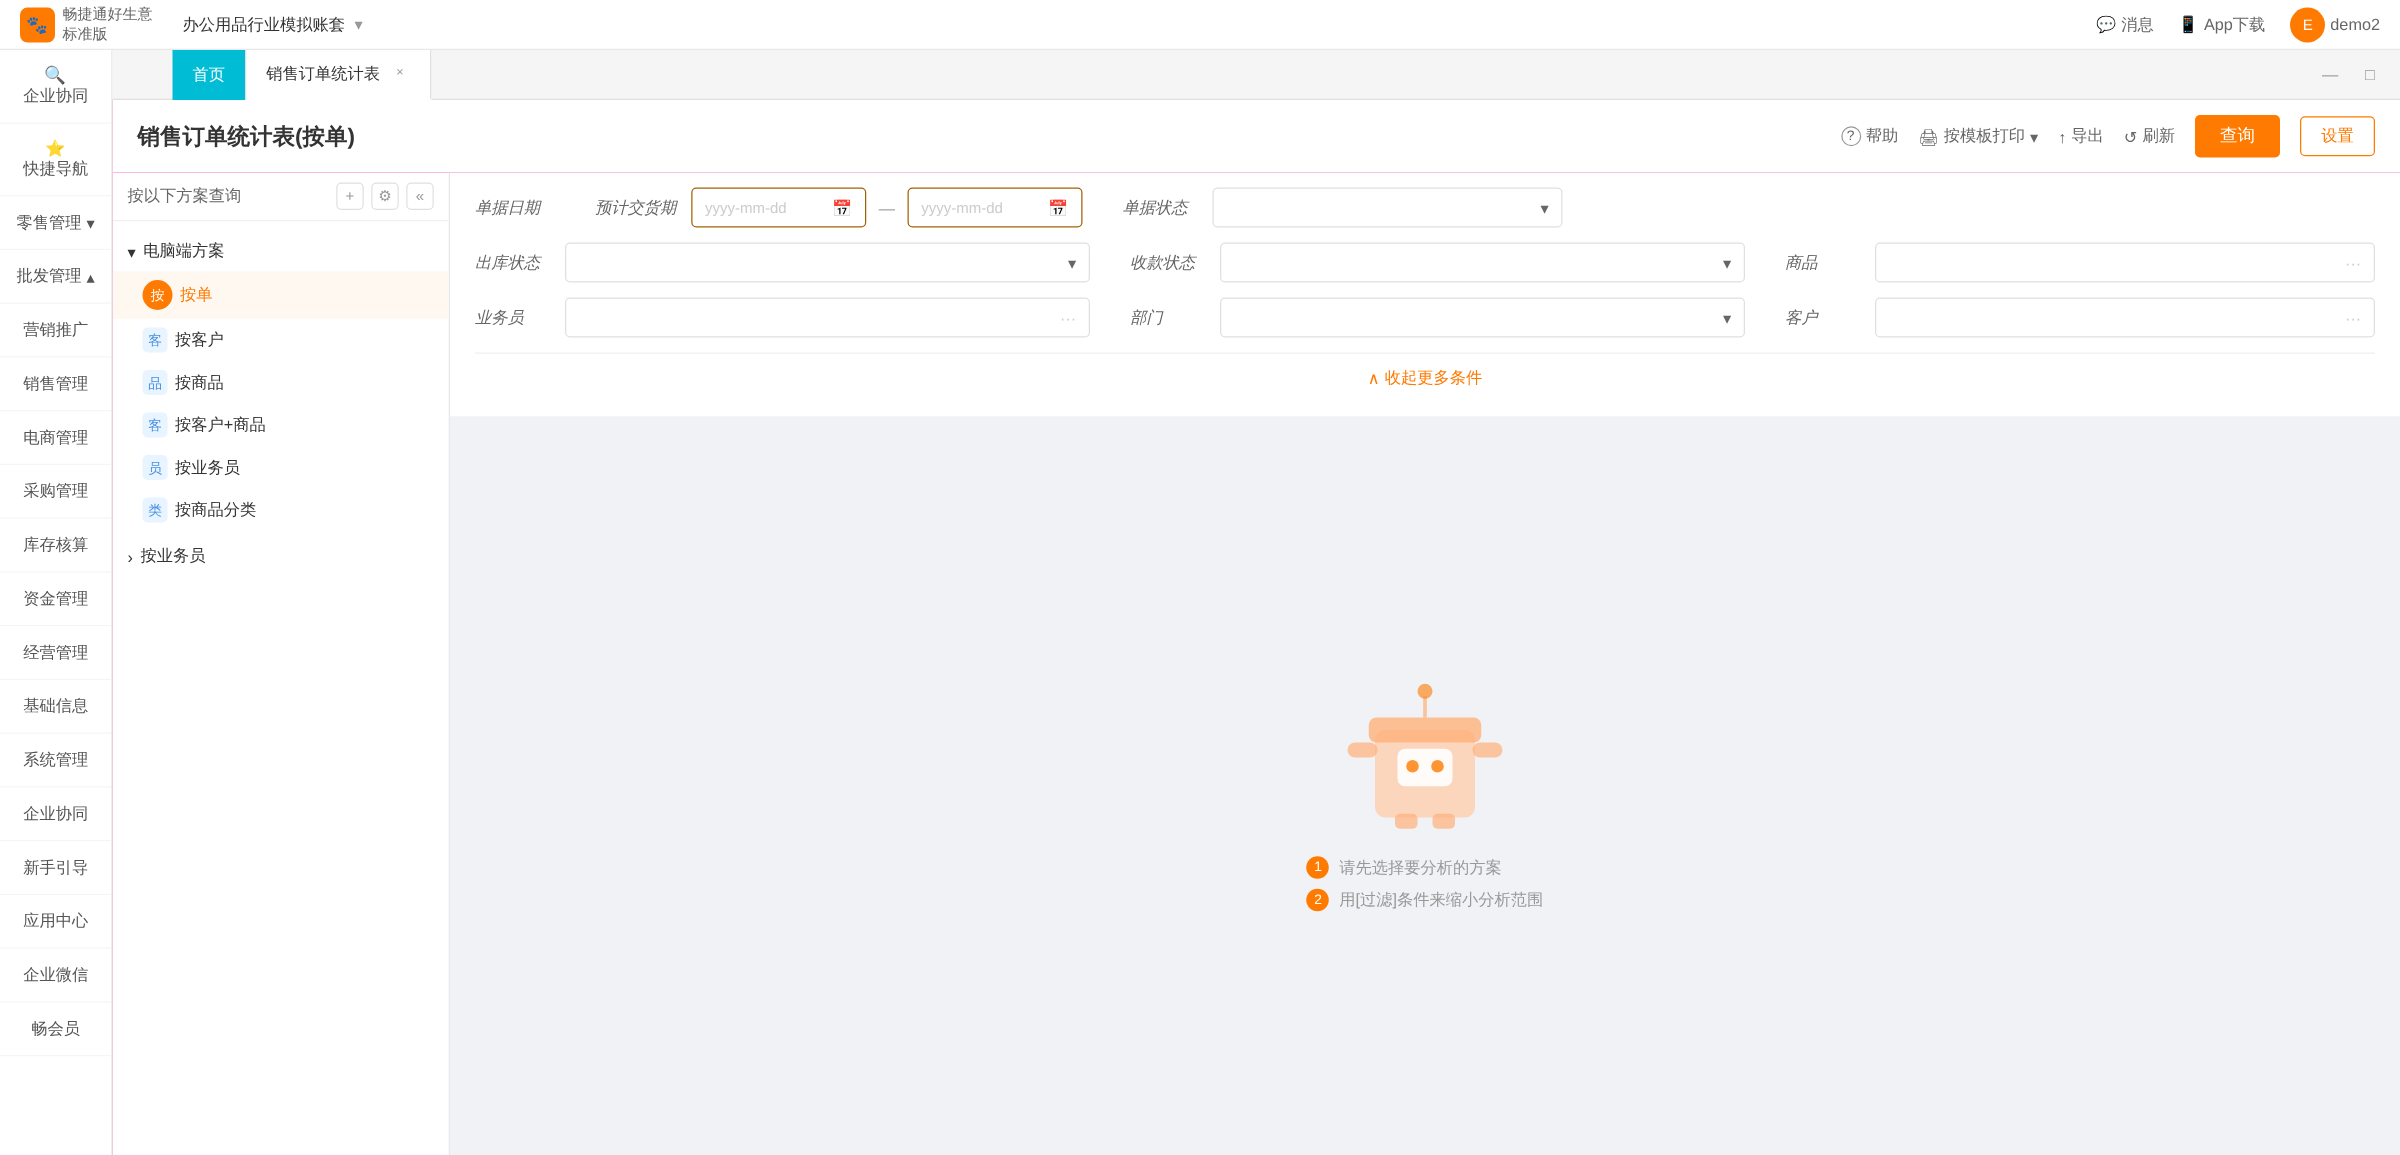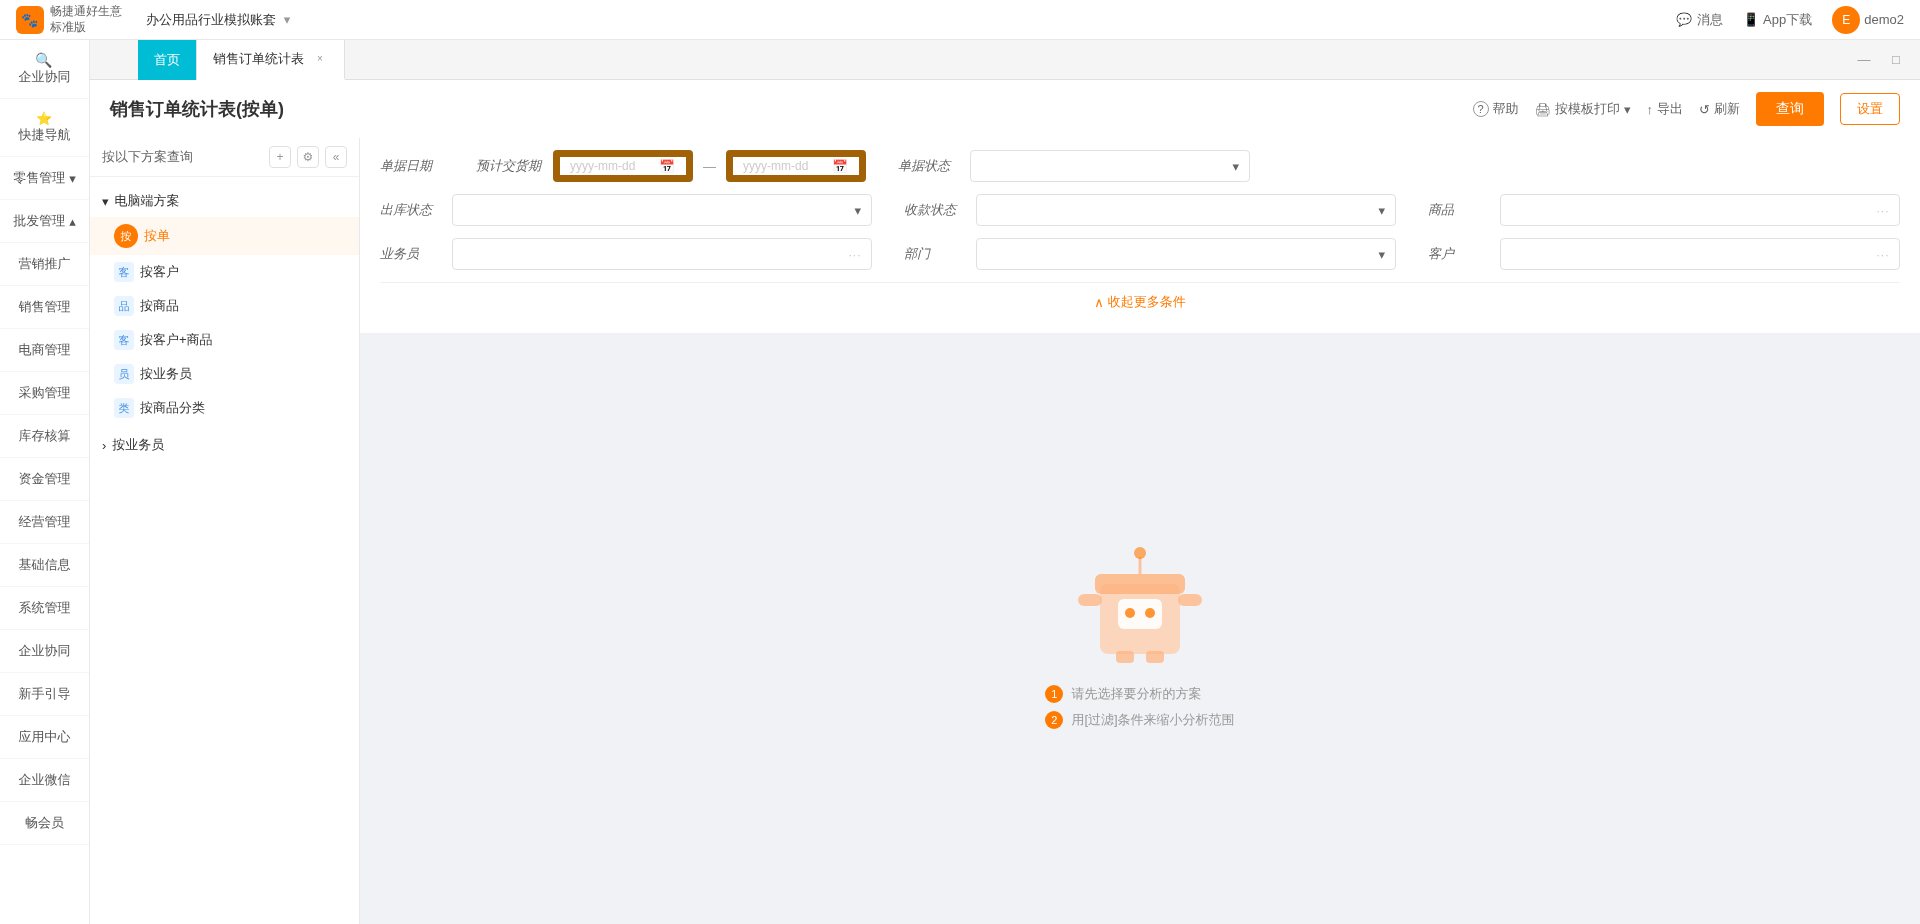--- a/index.html
+++ b/index.html
@@ -48,21 +48,21 @@
     .setting-btn { background: #fff; color: #ff7a00; border: 1px solid #ff7a00; padding: 6px 16px; border-radius: 4px; cursor: pointer; font-size: 13px; }
     .filter-row { display: flex; align-items: center; gap: 12px; margin-bottom: 12px; flex-wrap: wrap; }
     .filter-label { color: #666; font-size: 13px; white-space: nowrap; min-width: 60px; font-style: italic; }
     .filter-date-group { display: flex; align-items: center; gap: 6px; }
     .date-btn { padding: 4px 10px; border: 1px solid #e0e0e0; border-radius: 4px; cursor: pointer; color: #666; font-size: 12px; background: #fff; }
     .date-btn.active { background: #ff7a00; color: white; border-color: #ff7a00; }
     .date-range { font-size: 12px; color: #999; margin-left: 8px; }
     .filter-select { flex: 1; min-width: 200px; height: 32px; border: 1px solid #e0e0e0; border-radius: 4px; padding: 0 10px; color: #666; background: #fff; display: flex; align-items: center; justify-content: space-between; cursor: pointer; }
     .filter-divider { color: #999; padding: 0 4px; }
     .date-input-wrap { display: flex; align-items: center; gap: 6px; }
-    .date-input { width: 140px; height: 32px; border: 7px solid #a16207; border-radius: 4px; padding: 0 10px; color: #ccc; background: #fff; display: flex; align-items: center; justify-content: space-between; }
+    .date-input { width: 140px; height: 32px; border: 1px solid #a16207; border-radius: 4px; padding: 0 10px; color: #ccc; background: #fff; display: flex; align-items: center; justify-content: space-between; }
 
     
     .left-panel { width: 270px; background: #fff; flex-shrink: 0; border-right: 1px solid #e8e8e8; overflow-y: auto; }
     .left-panel-header { padding: 8px 12px; display: flex; align-items: center; gap: 6px; border-bottom: 1px solid #f0f0f0; }
     .left-panel-title { font-size: 13px; color: #666; flex: 1; }
     .left-panel-icon { width: 22px; height: 22px; border: 1px solid #e0e0e0; border-radius: 4px; display: flex; align-items: center; justify-content: center; cursor: pointer; color: #999; font-size: 12px; }
     .tree-item { padding: 7px 12px 7px 24px; cursor: pointer; color: #333; font-size: 13px; display: flex; align-items: center; gap: 6px; }
     .tree-item.active { color: #ff7a00; background: #fff8f0; }
     .tree-item.parent { padding-left: 12px; color: #333; font-weight: 500; }
     .tree-icon { width: 20px; height: 20px; border-radius: 4px; display: flex; align-items: center; justify-content: center; font-size: 11px; background: #fff3e8; color: #ff7a00; }

